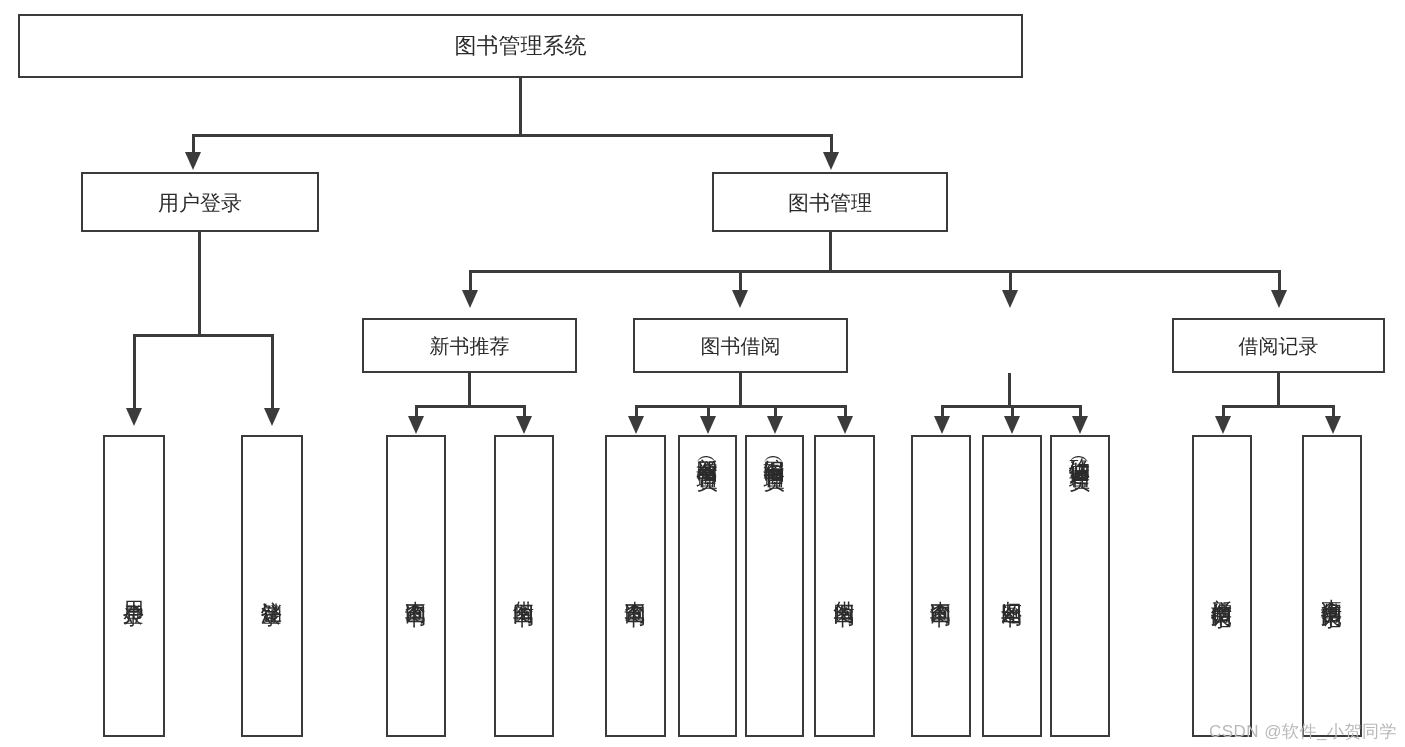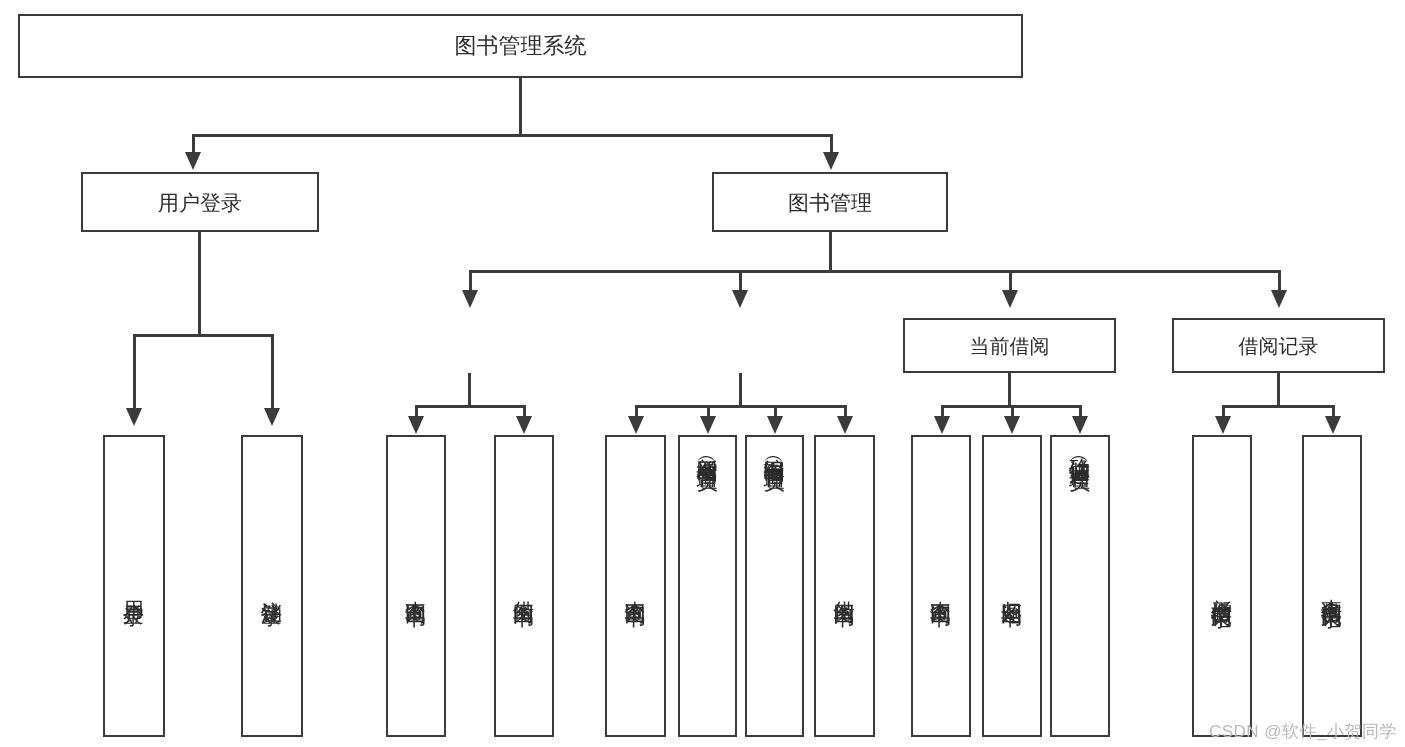--- a/index.html
+++ b/index.html
@@ -126,22 +126,25 @@
   <div class="ln hln" style="left:469px; top:270px; width:811px;"></div>
   <div class="ln vln" style="left:469px; top:270px; height:22px;"></div>
   <div class="arrow" style="left:462px; top:290px;"></div>
   <div class="ln vln" style="left:739px; top:270px; height:22px;"></div>
   <div class="arrow" style="left:732px; top:290px;"></div>
   <div class="ln vln" style="left:1009px; top:270px; height:22px;"></div>
   <div class="arrow" style="left:1002px; top:290px;"></div>
   <div class="ln vln" style="left:1278px; top:270px; height:22px;"></div>
   <div class="arrow" style="left:1271px; top:290px;"></div>
 
-  <div class="node l2" style="left:903px; top:318px; width:213px; height:55px;">
-    <span>当前借阅</span>
+  <div class="node l2" style="left:362px; top:318px; width:215px; height:55px;">
+    <span>新书推荐</span>
+  </div>
+  <div class="node l2" style="left:633px; top:318px; width:215px; height:55px;">
+    <span>图书借阅</span>
   </div>
   <div class="node l2" style="left:1172px; top:318px; width:213px; height:55px;text-align:right;">
     <span>借阅记录</span>
   </div>
 
   <div class="ln vln" style="left:468px; top:373px; height:34px;"></div>
   <div class="ln hln" style="left:415px; top:405px; width:110px;"></div>
   <div class="ln vln" style="left:415px; top:405px; height:14px;"></div>
   <div class="arrow" style="left:408px; top:416px;"></div>
   <div class="ln vln" style="left:523px; top:405px; height:14px;"></div>

